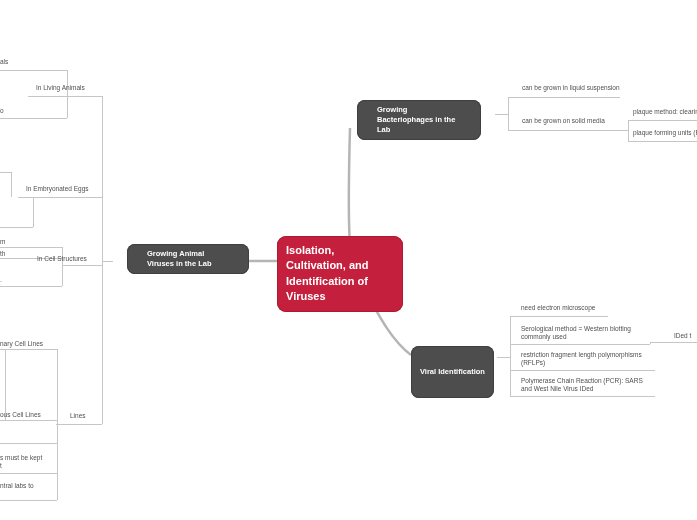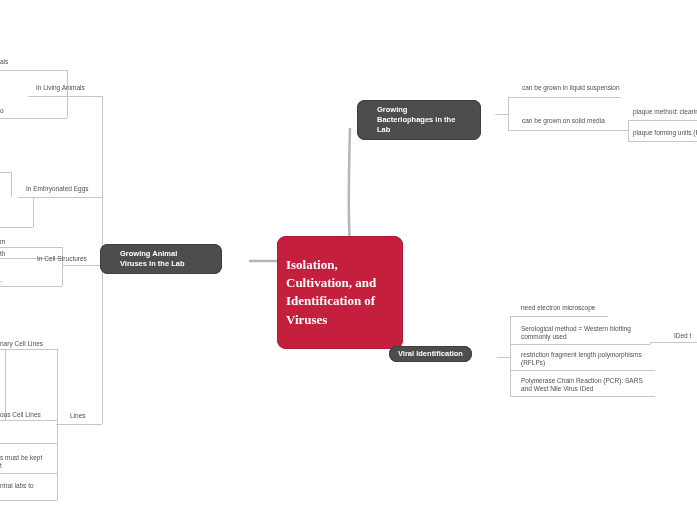--- a/index.html
+++ b/index.html
@@ -8,21 +8,21 @@
     font-family:"Liberation Sans",sans-serif;
   }
   svg.lines{position:absolute;left:0;top:0;z-index:1;}
   .node{
     position:absolute;z-index:3;box-sizing:border-box;
     border-radius:8px;color:#ffffff;font-weight:bold;font-size:7.5px;line-height:1.35;
     padding:5px 20px;background:#4d4d4d;box-shadow:0 0 0 1px #3f3f3f inset;
   }
   .node.central{
     background:#c41f3c;box-shadow:0 0 0 1px #ad1a34 inset;border-radius:9px;
-    font-size:13px;padding:20px 9px;width:126px;line-height:1.4;font-family:Liberation Serif, serif;
+    font-size:11px;padding:7px 9px;width:126px;line-height:1.4;
   }
   .leaf{
     position:absolute;z-index:2;font-size:6.5px;line-height:1.25;color:#4f4f4f;
     white-space:pre-line;
   }
   .frag{white-space:pre-line;}
 </style>
 </head>
 <body>
 
@@ -82,25 +82,25 @@
       <line x1="510" y1="344" x2="650" y2="344"></line>
       <line x1="650" y1="342" x2="650" y2="344"></line>
       <line x1="650" y1="342" x2="697" y2="342"></line>
       <line x1="510" y1="370" x2="655" y2="370"></line>
       <line x1="510" y1="396" x2="655" y2="396"></line>
     </g>
   </svg>
 
   <div class="node central" style="left:277px;top:236px;">Isolation, Cultivation, and Identification of Viruses</div>
 
-  <div class="node" style="left:100px;top:244px;width:122px;">Growing Animal Viruses in the Lab</div>
+  <div class="node" style="left:127px;top:244px;width:122px;">Growing Animal Viruses in the Lab</div>
 
   <div class="node" style="left:357px;top:100px;width:124px;">Growing Bacteriophages in the Lab</div>
 
-  <div class="node" style="left:389px;top:346px;white-space:nowrap;padding:3px 9px;">Viral Identification</div>
+  <div class="node" style="left:411px;top:346px;white-space:nowrap;padding:21px 9px;">Viral Identification</div>
 
   <div class="leaf" style="left:36px;top:84px;">In Living Animals</div>
   <div class="leaf frag" style="left:0;top:58px;">als</div>
   <div class="leaf frag" style="left:0;top:107px;">o</div>
 
   <div class="leaf" style="left:26px;top:185px;">In Embryonated Eggs</div>
 
   <div class="leaf" style="left:37px;top:255px;">In Cell Structures</div>
   <div class="leaf frag" style="left:0;top:238px;">m</div>
   <div class="leaf frag" style="left:0;top:250px;">th</div>

